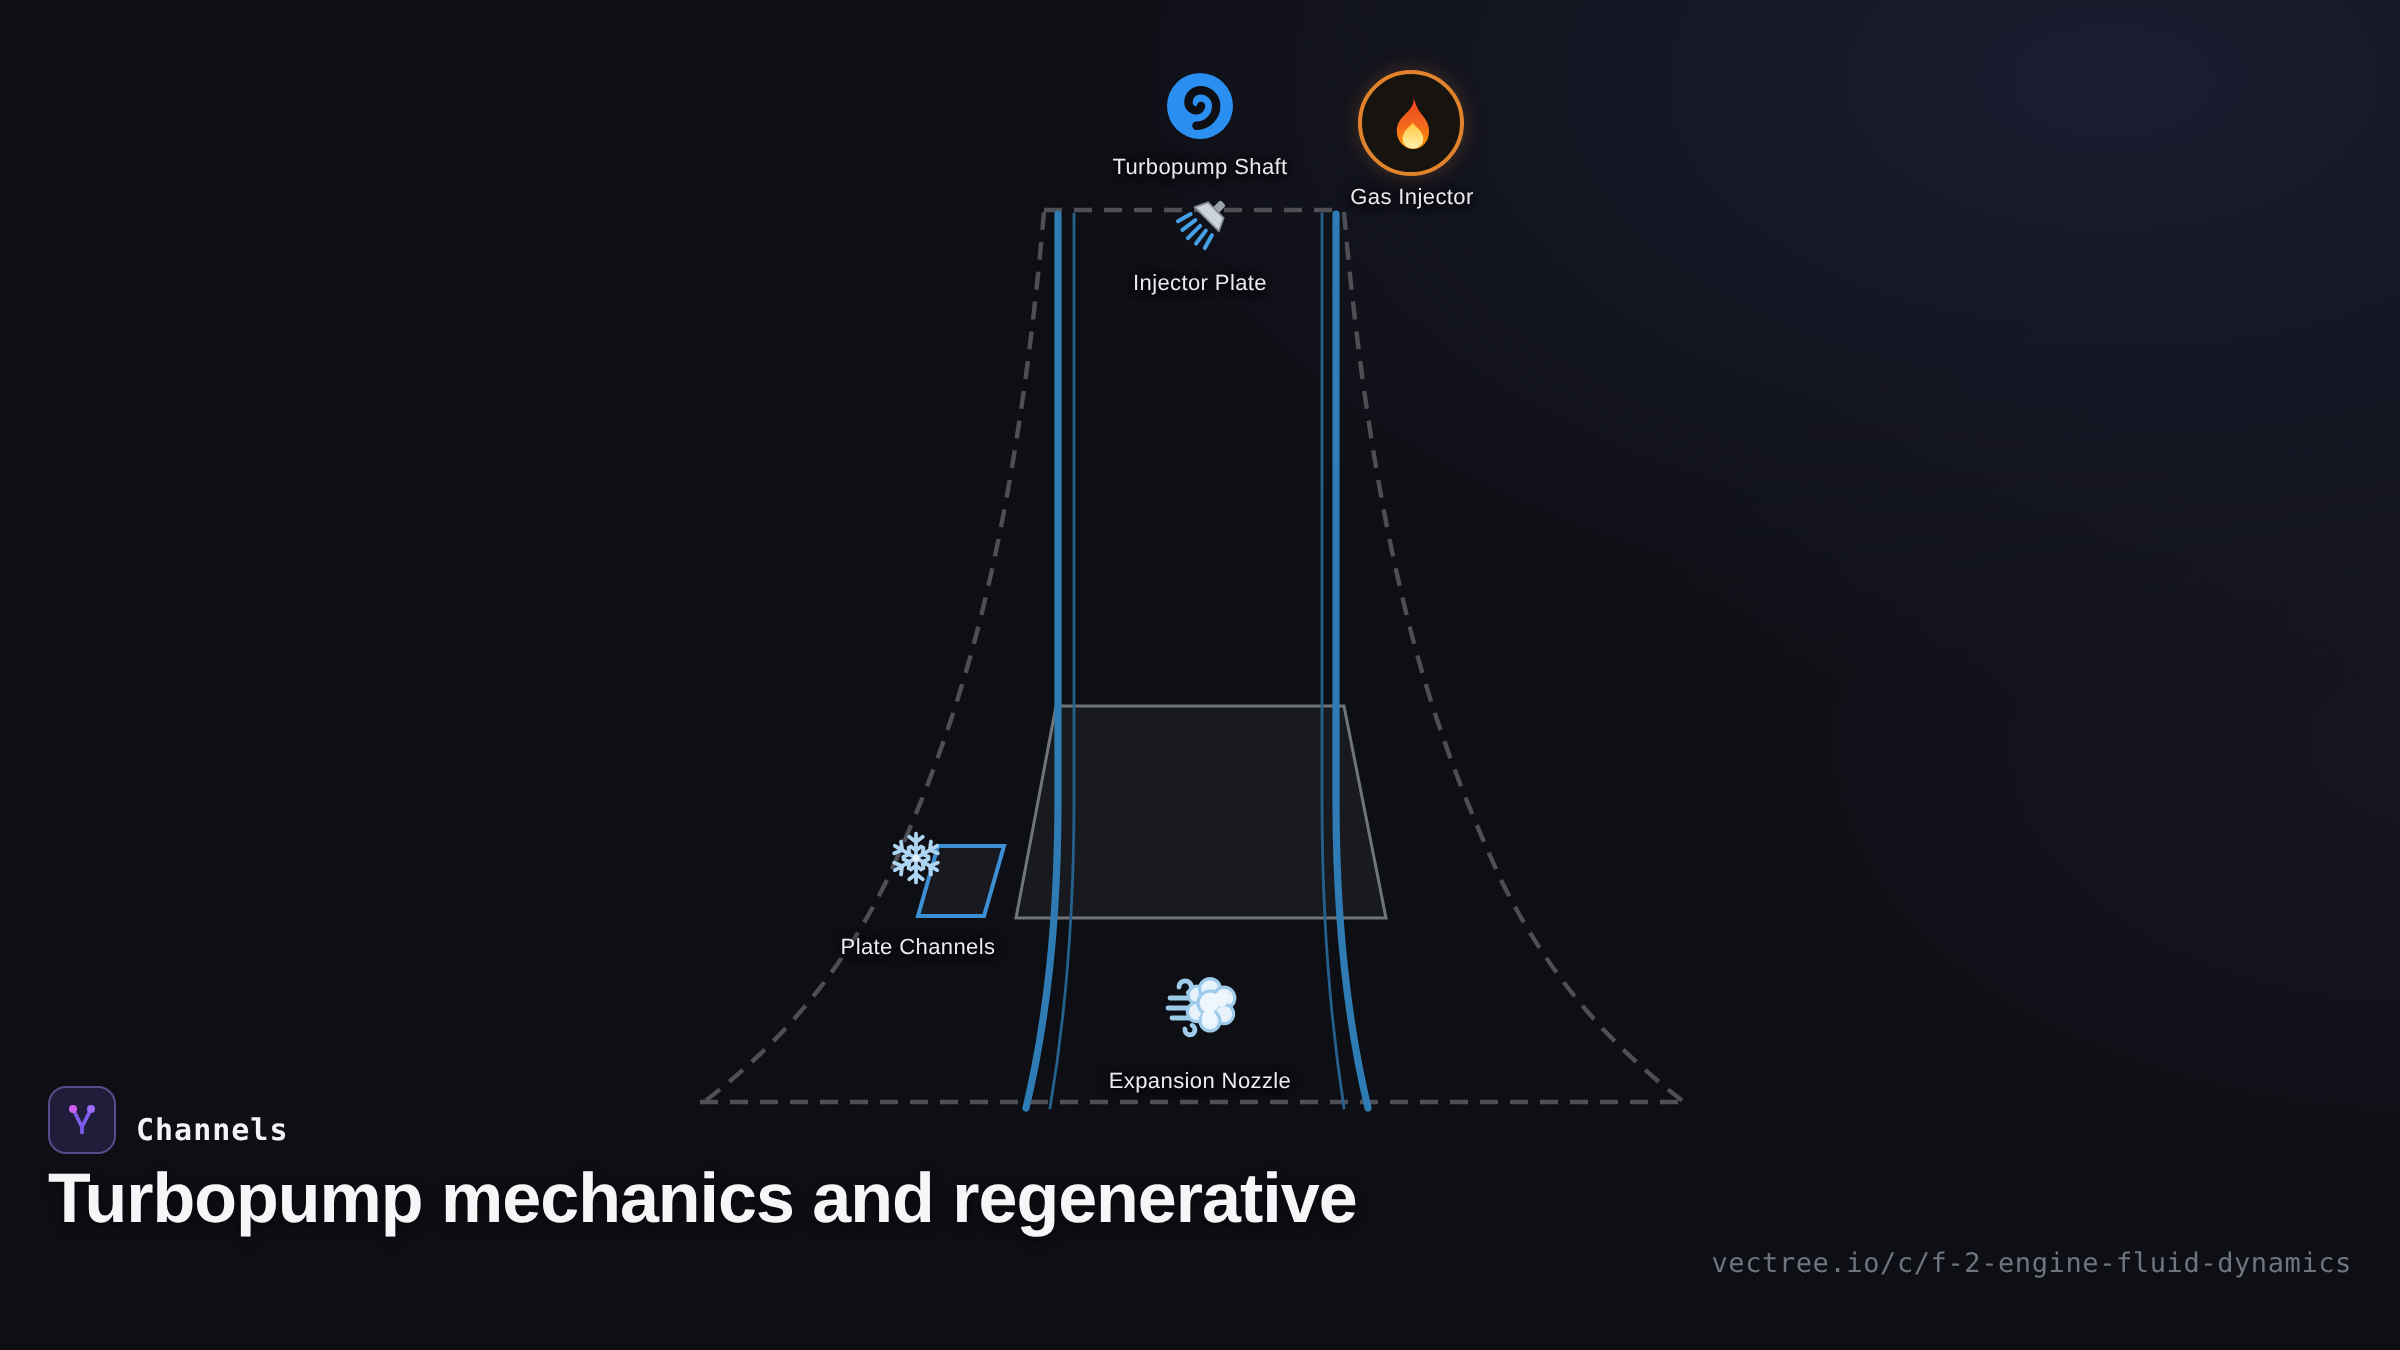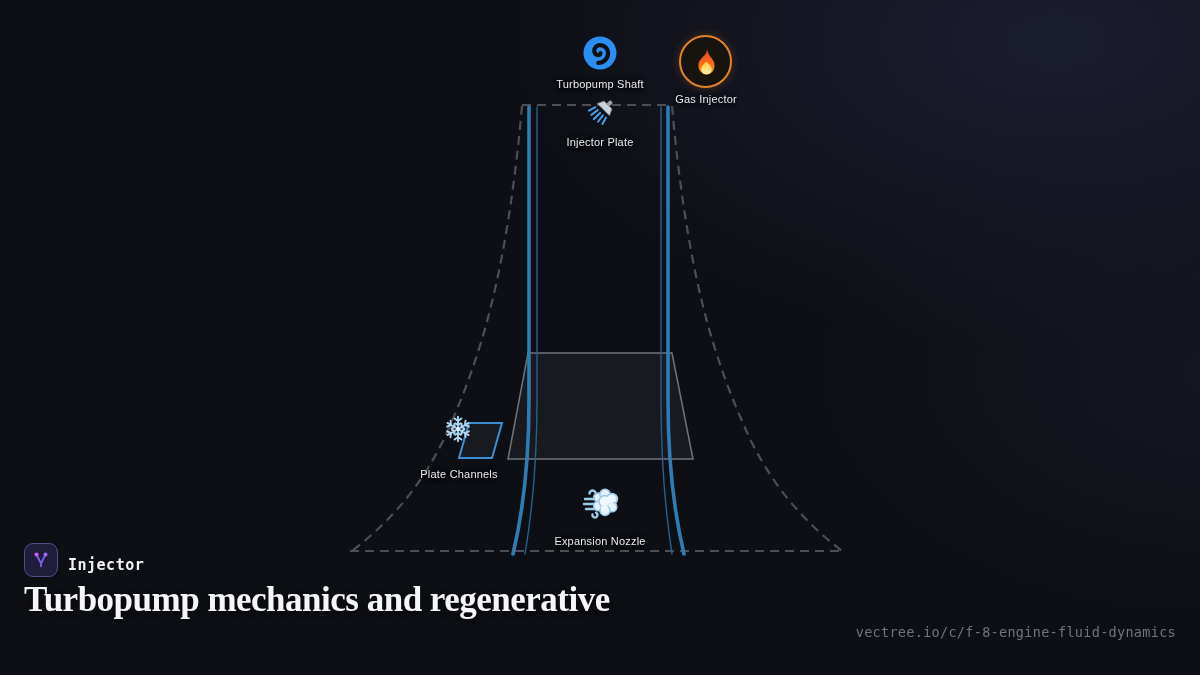--- a/index.html
+++ b/index.html
@@ -33,21 +33,21 @@
     border-radius:9px;background:#201d3a;border:1.5px solid #554d8a;
     box-sizing:border-box;display:flex;align-items:center;justify-content:center;
   }
   .brand-name{
     position:absolute;left:68px;top:556px;
     font-family:"DejaVu Sans Mono", monospace;font-weight:bold;
     font-size:15px;color:#f2f3f5;letter-spacing:.5px;
   }
   .card-title{
     position:absolute;left:24px;top:583px;
-    font-family:Liberation Serif, serif;font-weight:bold;
+    font-family:Liberation Sans, sans-serif;font-weight:bold;
     font-size:35px;line-height:33px;color:#f5f6f8;letter-spacing:-.5px;
     text-shadow:0 2px 6px rgba(0,0,0,.6);
   }
   .card-url{
     position:absolute;right:24px;top:624px;
     font-family:"DejaVu Sans Mono", monospace;
     font-size:13.5px;color:#6f7480;letter-spacing:.3px;
   }
 </style>
 </head>
@@ -175,21 +175,21 @@
   <div class="label" style="left:459px;top:468px;">Plate Channels</div>
   <div class="label" style="left:600px;top:535px;">Expansion Nozzle</div>
 
   <div class="logo">
     <svg width="20" height="20" viewBox="0 0 20 20">
       <path d="M5.5 4.5 L10 13.5 L14.5 4.5 M10 13.5 V16.2" fill="none" stroke="#7c5ce8" stroke-width="1.9" stroke-linecap="round" stroke-linejoin="round"></path>
       <circle cx="5.5" cy="4.5" r="2" fill="#cf5df2"></circle>
       <circle cx="14.5" cy="4.5" r="2" fill="#9b6cf5"></circle>
     </svg>
   </div>
-  <div class="brand-name">Injector</div>
+  <div class="brand-name">Channels</div>
 
   <div class="card-title">
     <div>Turbopump mechanics and regenerative</div>
   </div>
 
-  <div class="card-url">vectree.io/c/f-8-engine-fluid-dynamics</div>
+  <div class="card-url">vectree.io/c/f-2-engine-fluid-dynamics</div>
 
 </div>
 
 </body></html>

